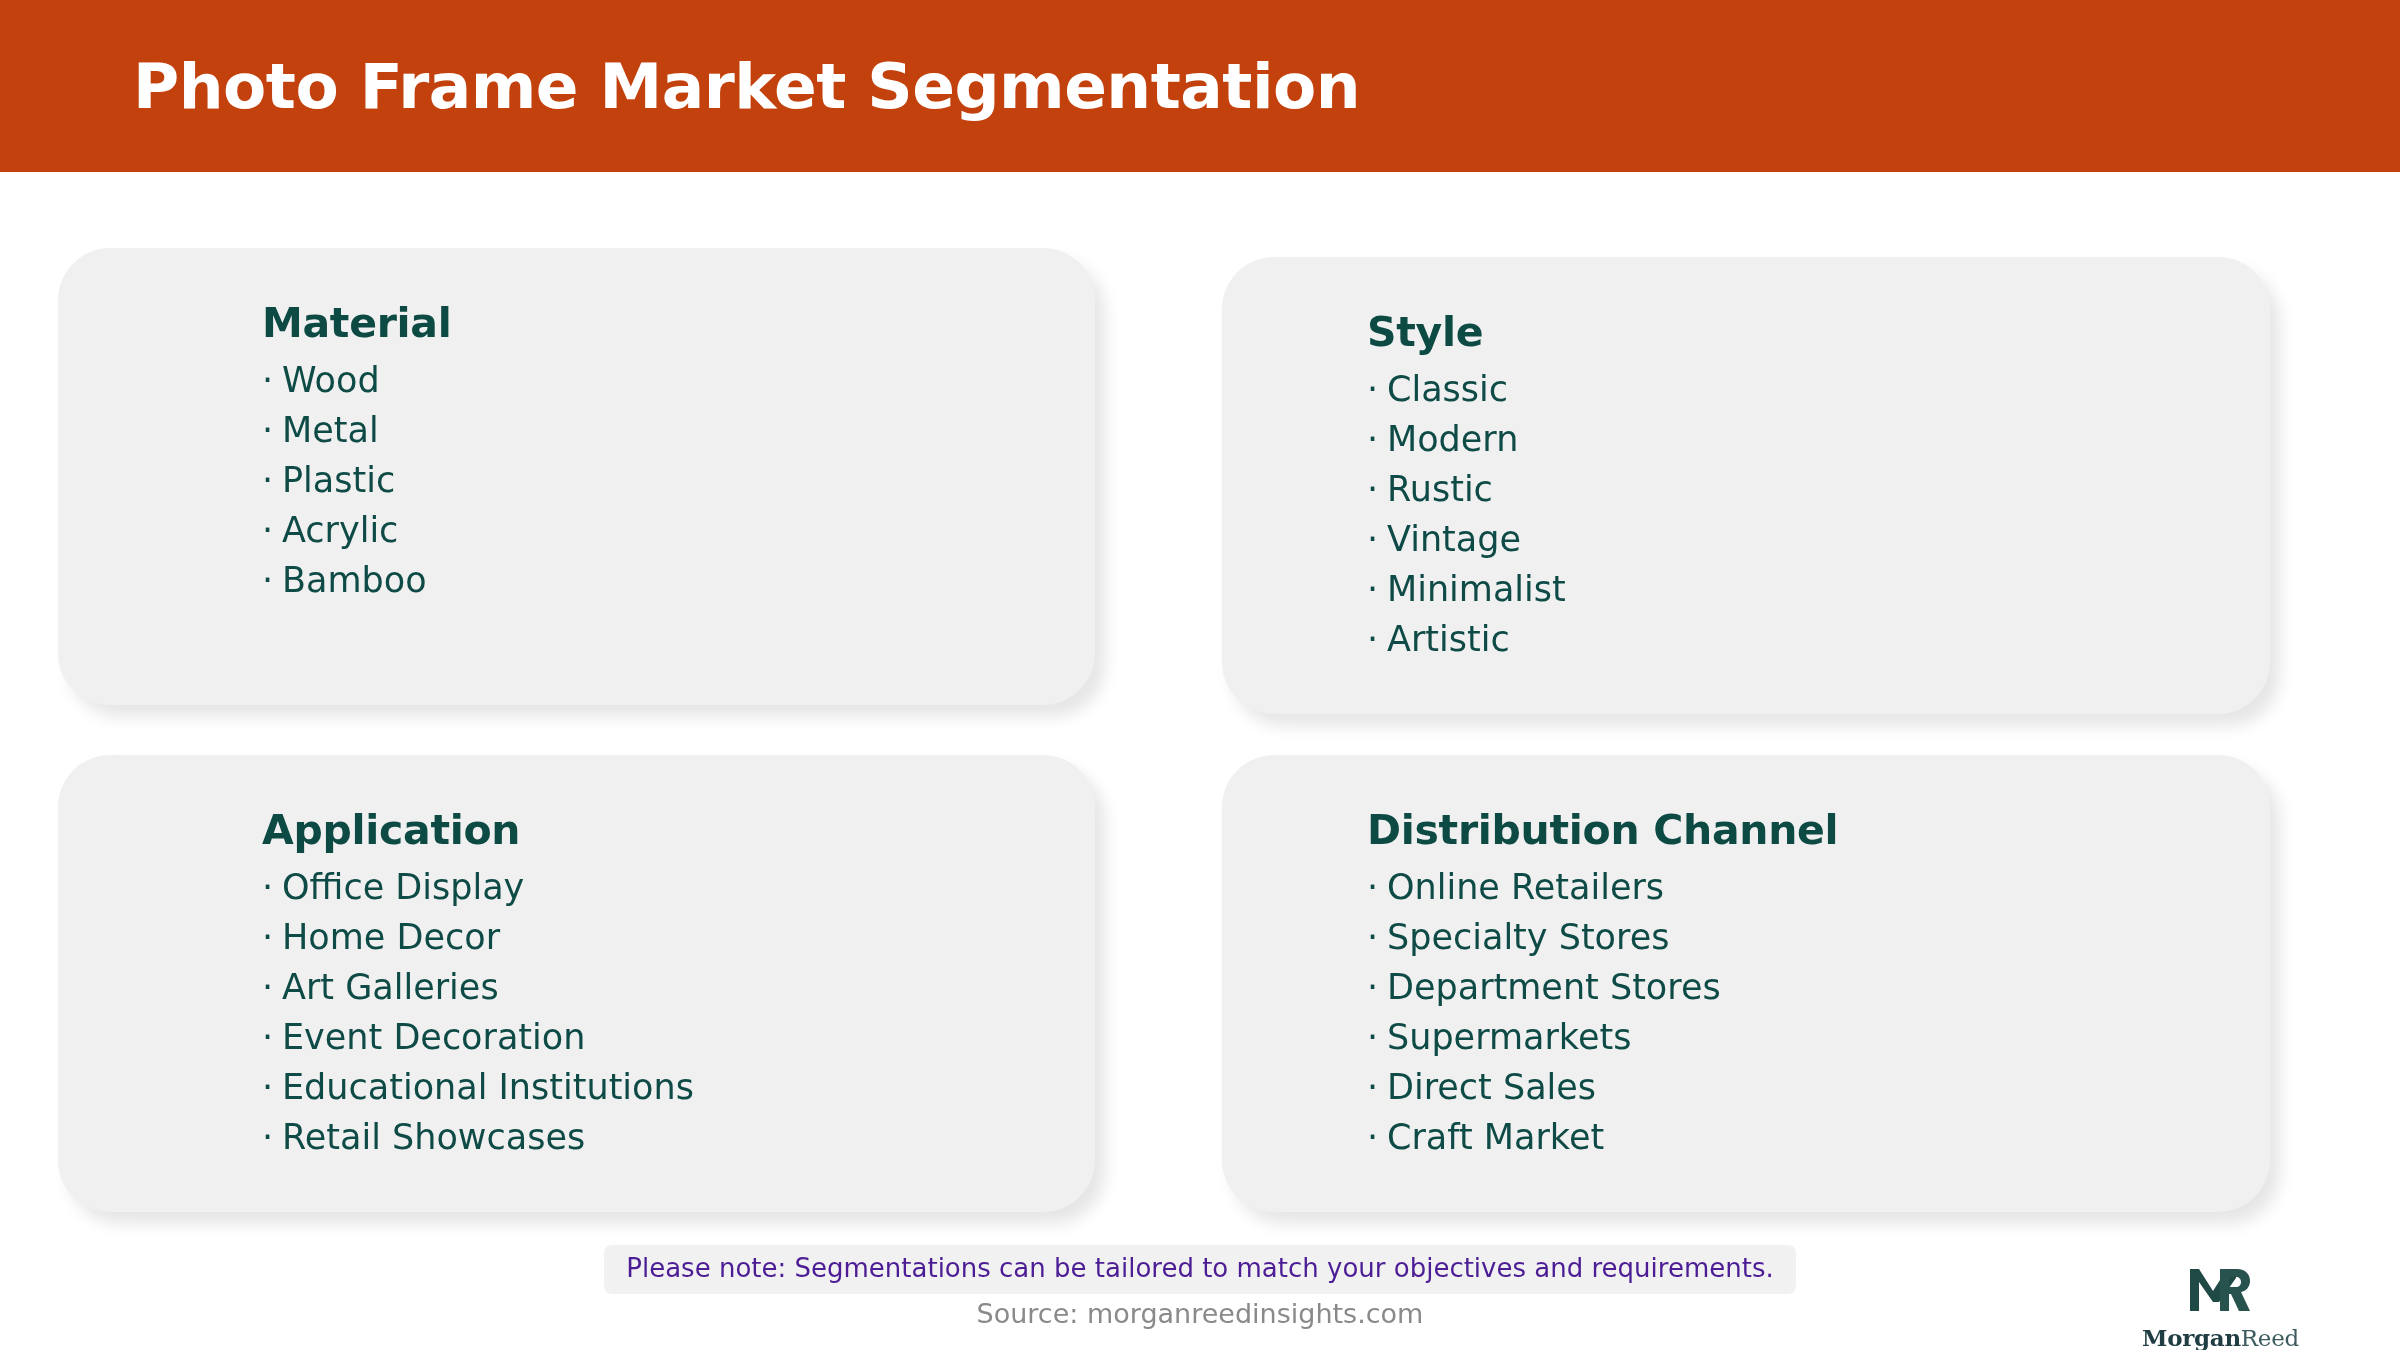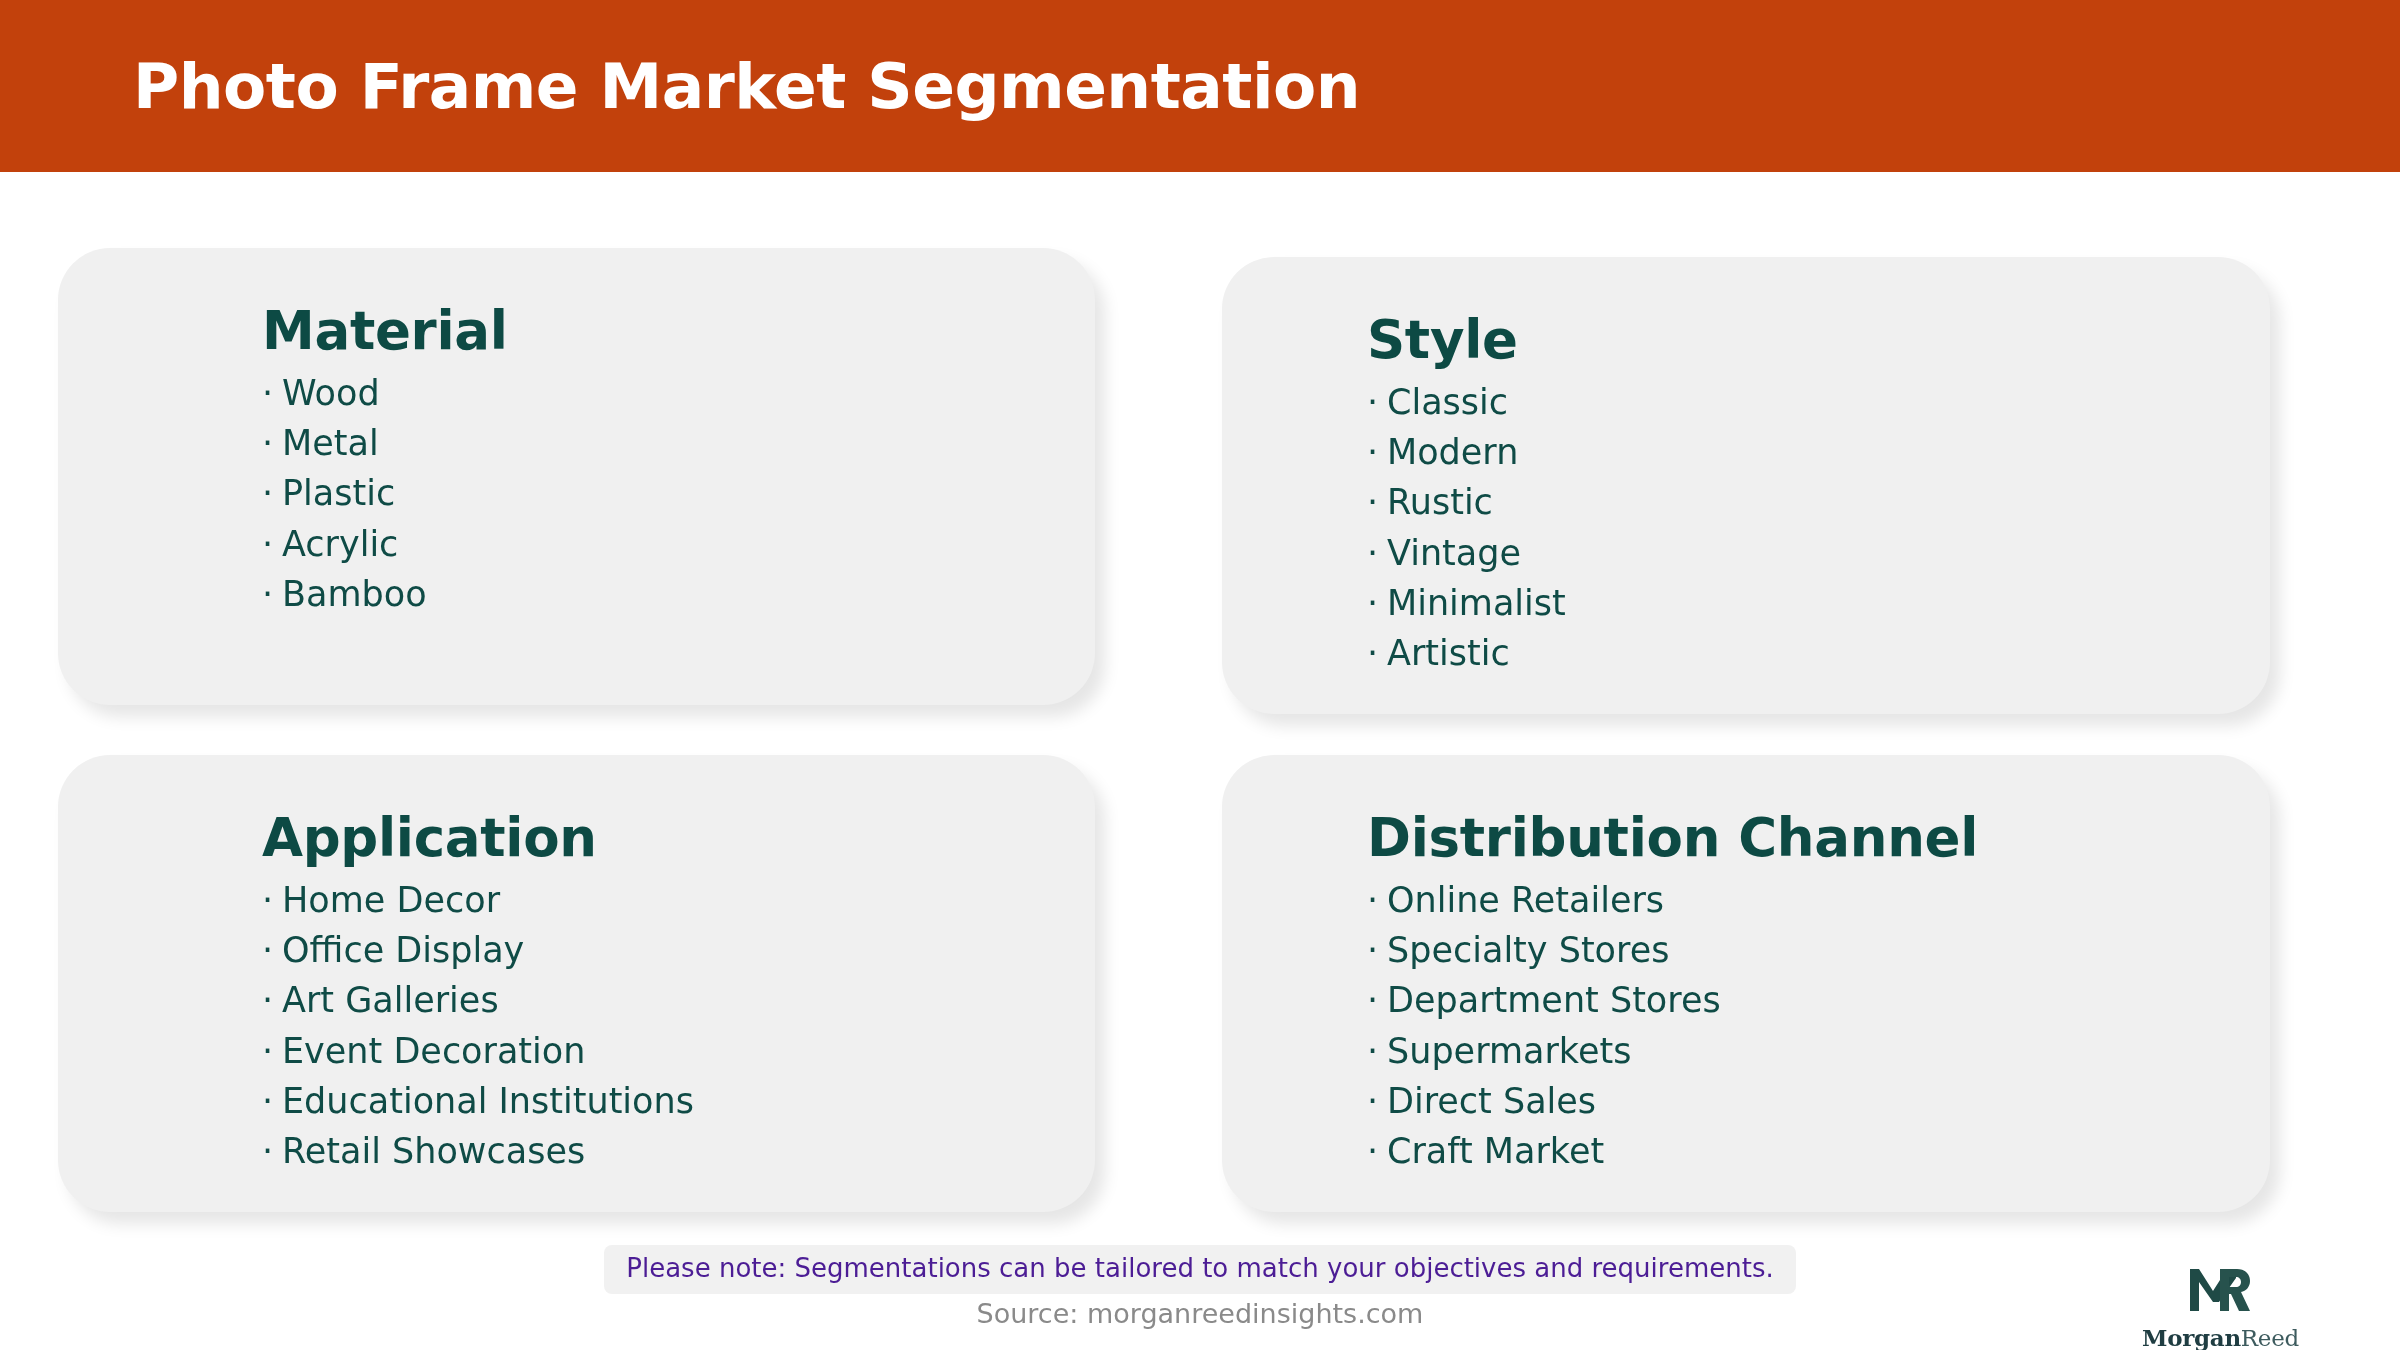--- a/index.html
+++ b/index.html
@@ -59,21 +59,21 @@
   .card-inner {
     padding-top: 53px;
     padding-left: 204px;
     padding-right: 30px;
   }
   .card-1 .card-inner,
   .card-3 .card-inner { padding-left: 145px; }
 
   .card-title {
     color: #0d4a44;
-    font-size: 53px;
+    font-size: 41px;
     font-weight: bold;
     line-height: 1.12;
     margin: 0 0 8px 0;
     letter-spacing: -0.3px;
   }
   .card-list {
     list-style: none;
     margin: 0;
     padding: 0;
   }
@@ -183,22 +183,22 @@
         <li><span class="bullet">·</span><span>Minimalist</span></li>
         <li><span class="bullet">·</span><span>Artistic</span></li>
       </ul>
     </div>
   </div>
 
   <div class="card card-2">
     <div class="card-inner">
       <div class="card-title">Application</div>
       <ul class="card-list">
+        <li><span class="bullet">·</span><span>Office Display</span></li>
         <li><span class="bullet">·</span><span>Home Decor</span></li>
-        <li><span class="bullet">·</span><span>Office Display</span></li>
         <li><span class="bullet">·</span><span>Art Galleries</span></li>
         <li><span class="bullet">·</span><span>Event Decoration</span></li>
         <li><span class="bullet">·</span><span>Educational Institutions</span></li>
         <li><span class="bullet">·</span><span>Retail Showcases</span></li>
       </ul>
     </div>
   </div>
 
   <div class="card card-3">
     <div class="card-inner">

